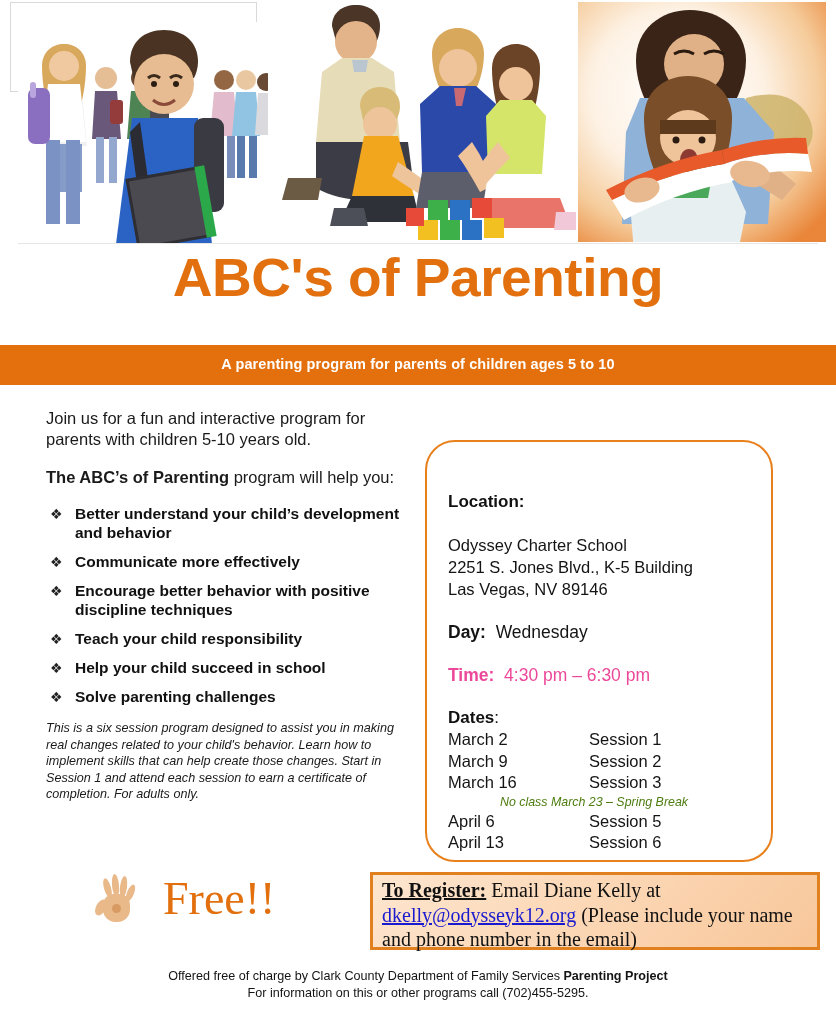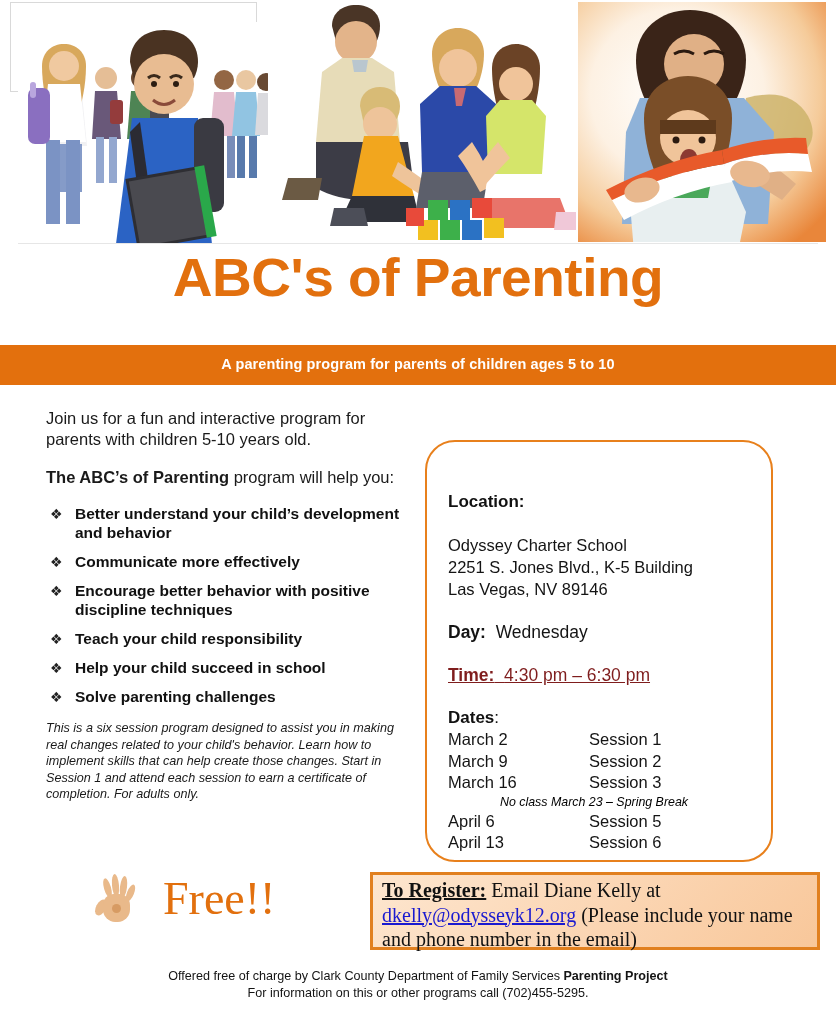--- a/index.html
+++ b/index.html
@@ -73,30 +73,30 @@
 
   
   .info-box{position:absolute;left:425px;top:440px;width:348px;height:422px;
     border:2px solid #e8801c;border-radius:30px;background:transparent;
     box-sizing:border-box;}
   .info-inner{position:absolute;left:448px;top:456px;width:330px;margin-top:36px;}
   .lbl{font-size:17px;font-weight:bold;color:#111;}
   .addr{margin-top:22px;font-size:16.5px;line-height:22px;color:#141414;}
   .dayline{margin-top:22px;font-size:17.5px;color:#141414;}
   .dayline b{font-weight:bold;}
-  .timeline{margin-top:22px;font-size:17.5px;color:#7f1d1d;text-decoration:underline;}
+  .timeline{margin-top:22px;font-size:17.5px;color:#ec4899;}
   .timeline b{font-weight:bold;}
   .dates-hd{margin-top:22px;font-size:17px;color:#111;}
   .dates-hd b{font-weight:bold;}
   .dates-tbl{margin-top:1px;font-size:16.5px;line-height:21.5px;color:#141414;}
   .d-row{display:flex;}
   .d-date{width:141px;}
   .d-sess{flex:1;}
   .noclass{font-size:12.4px;font-style:italic;line-height:17px;
-    text-align:center;padding-right:38px;color:#000000;}
+    text-align:center;padding-right:38px;color:#4d7c0f;}
 
   
   .reg-box{position:absolute;left:370px;top:872px;width:450px;height:78px;
     border:3px solid #e1801f;box-sizing:border-box;
     background:linear-gradient(135deg,#fde6cf 0%,#fbd5b2 55%,#f8c79a 100%);}
   .reg-text{position:absolute;left:382px;top:878px;width:432px;
     font-family:"Liberation Serif", serif;font-size:20px;line-height:24.5px;
     color:#111;}
   .reg-text .u{text-decoration:underline;font-weight:bold;}
   .reg-text .mail{color:#1a1ad0;text-decoration:underline;}

